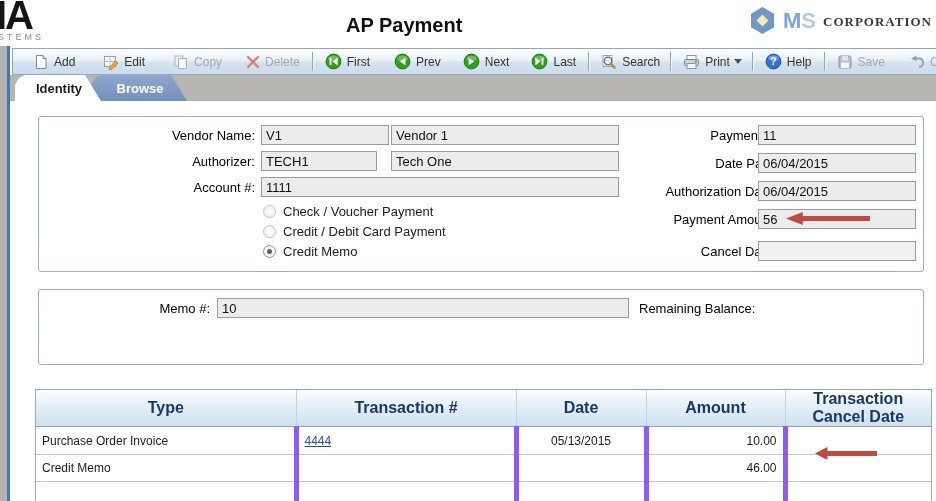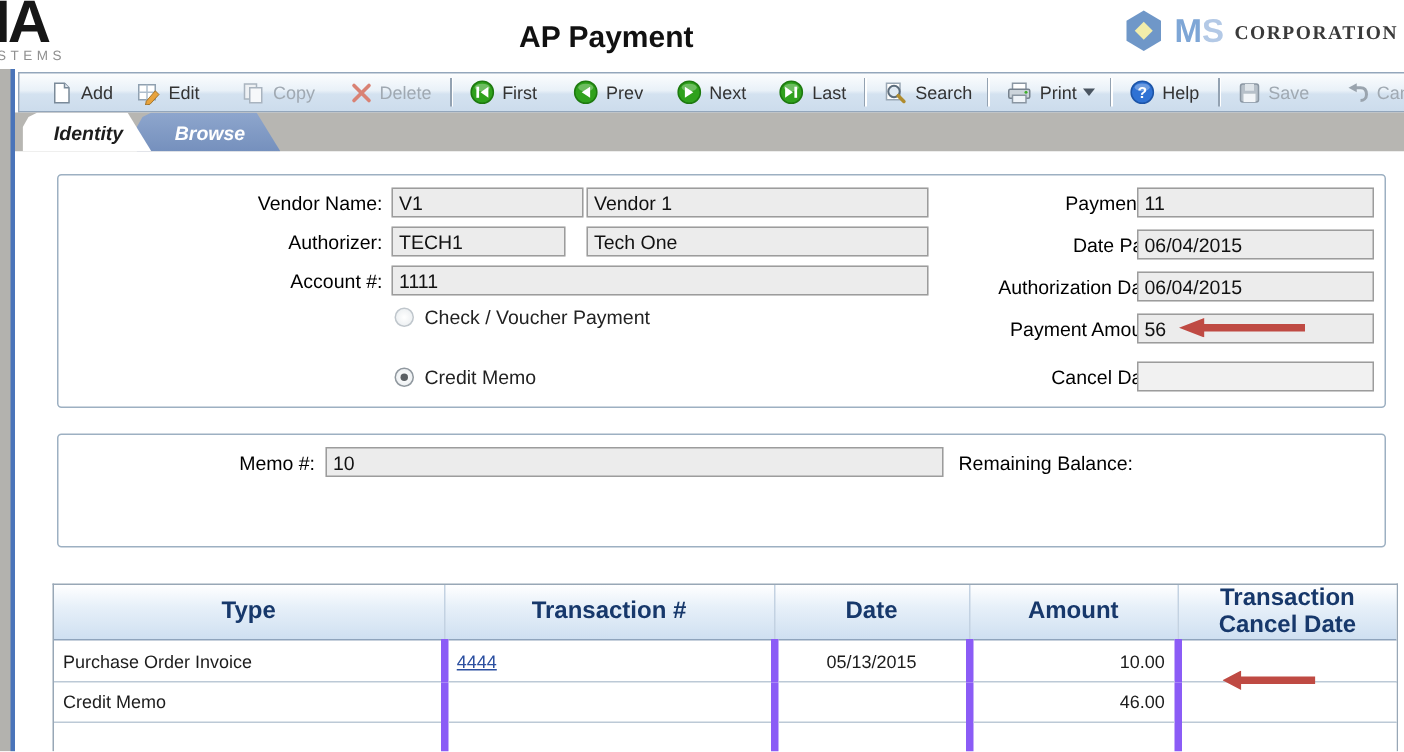--- a/index.html
+++ b/index.html
@@ -29,21 +29,21 @@
     display:flex; align-items:center; padding-left:20px; overflow:hidden; white-space:nowrap;
   }
   .tbtn { display:inline-flex; align-items:center; gap:5px; font-size:12px; color:#333; cursor:default; flex:none; }
   .tbtn.disabled { color:#a0a9b2; }
   .tbtn svg { flex:none; }
   .tsep { flex:none; width:2px; height:19px; margin:0 11px 0 0;
     background:linear-gradient(to right,#93a2b2 50%, #ffffff 50%); }
   .caret { flex:none; width:0; height:0; border-left:4px solid transparent; border-right:4px solid transparent; border-top:5px solid #4a5561; margin:0 10px 0 2px; }
   
   .tabstrip { position:absolute; left:10px; top:75px; width:926px; height:26px; background:#b7b6b2; display:flex; align-items:flex-end; padding-left:5px; }
-  .tab { height:26px; display:flex; align-items:center; justify-content:center; font-size:13px; font-weight:bold; padding:0 16px 0 18px;font-style:italic; }
+  .tab { height:26px; display:flex; align-items:center; justify-content:center; font-size:13px; font-weight:bold; padding:0 16px 0 18px; }
   .tab-active { background:#fff; color:#1d1d1d; width:86px; z-index:2;
     clip-path:polygon(0 10px, 4px 3px, 10px 0, calc(100% - 16px) 0, 100% 100%, 0 100%); }
   .tab-inactive { background:linear-gradient(#8ea6cd,#7590bd); color:#fff; width:96px; z-index:1; margin-left:-10px;
     clip-path:polygon(0 10px, 4px 3px, 10px 0, calc(100% - 16px) 0, 100% 100%, 0 100%); }
   
   .content { position:absolute; left:10px; top:101px; width:926px; height:400px; background:#fff; }
   .groupbox { position:absolute; border:1px solid #9db0c2; border-radius:3px; background:#fff; }
   .gb1 { left:28px; top:15px; width:886px; height:156px; }
   .gb2 { left:28px; top:188px; width:886px; height:76px; }
   .flabel { position:absolute; font-size:13px; color:#000000; text-align:right; white-space:nowrap; }
@@ -101,21 +101,21 @@
       </svg>
       <div class="brand-ms"><span class="m">M</span><span class="s">S</span></div>
       <div class="brand-corp">CORPORATION</div>
     </div>
   </div>
 
   <div class="frame-left"></div>
 
   <div class="toolbar">
 
-    <span class="tbtn" style="margin-right:16px">
+    <span class="tbtn" style="margin-right:28px">
       <svg width="16" height="16" viewBox="0 0 16 16">
         <path d="M3.5 1.5h6.5l3 3v10H3.5z" fill="#fff" stroke="#7a8a99"></path>
         <path d="M10 1.5v3h3" fill="#e8eef4" stroke="#7a8a99"></path>
       </svg>
         <span>Add</span>
     </span>
 
     <span class="tbtn" style="margin-right:28px">
       <svg width="16" height="16" viewBox="0 0 16 16">
         <rect x="1.5" y="2.5" width="11" height="10" fill="#fff" stroke="#8fa0b0"></rect>
@@ -252,20 +252,24 @@
       <div class="flabel" style="right:668px; top:37px;">Authorizer:</div>
       <input class="field" style="left: 222px; top: 34px; width: 116px;" readonly="" value="TECH1">
       <input class="field" style="left: 352px; top: 34px; width: 228px;" readonly="" value="Tech One">
 
       <div class="flabel" style="right:668px; top:63px;">Account #:</div>
       <input class="field" style="left: 222px; top: 60px; width: 358px;" readonly="" value="1111">
 
       <div class="radio-row" style="left:224px; top:87px;">
         <span class="radio"></span>
         <span class="radio-label">Check / Voucher Payment</span>
+      </div>
+      <div class="radio-row" style="left:224px; top:107px;">
+        <span class="radio"></span>
+        <span class="radio-label">Credit / Debit Card Payment</span>
       </div>
       <div class="radio-row" style="left:224px; top:127px;">
         <span class="radio checked"></span>
         <span class="radio-label">Credit Memo</span>
       </div>
 
       <div class="flabel" style="right:147px; top:11px;">Payment #:</div>
       <input class="field" style="left: 719px; top: 8px; width: 158px;" readonly="" value="11">
 
       <div class="flabel" style="right:147px; top:39px;">Date Paid:</div>

